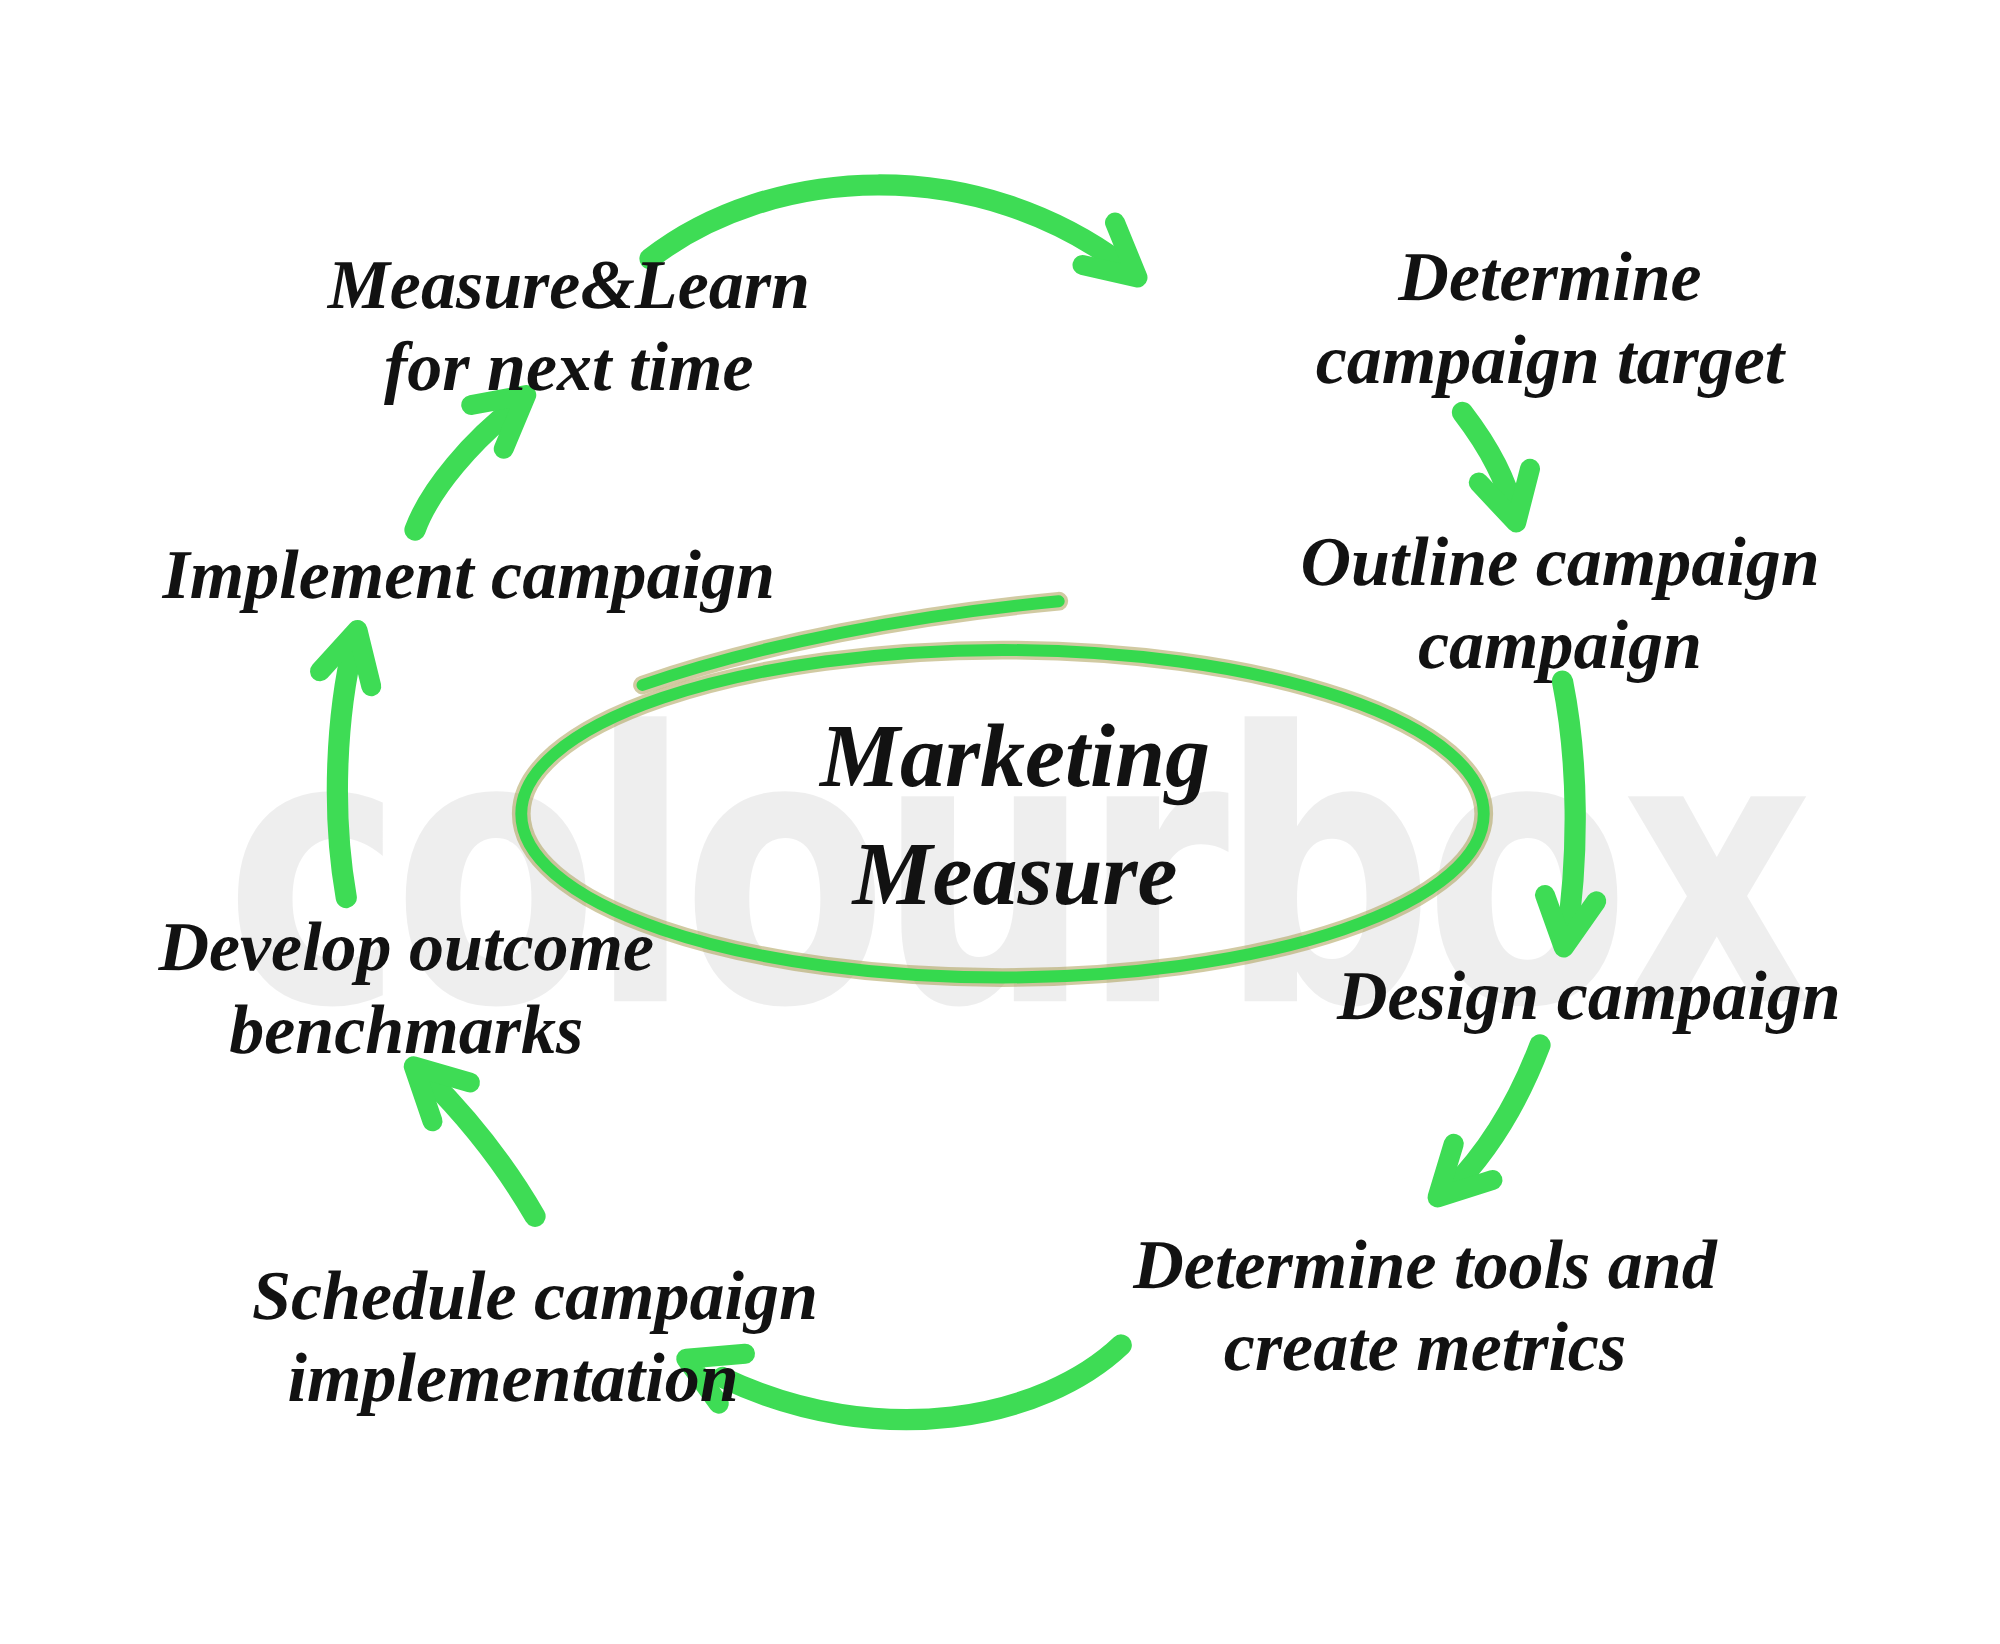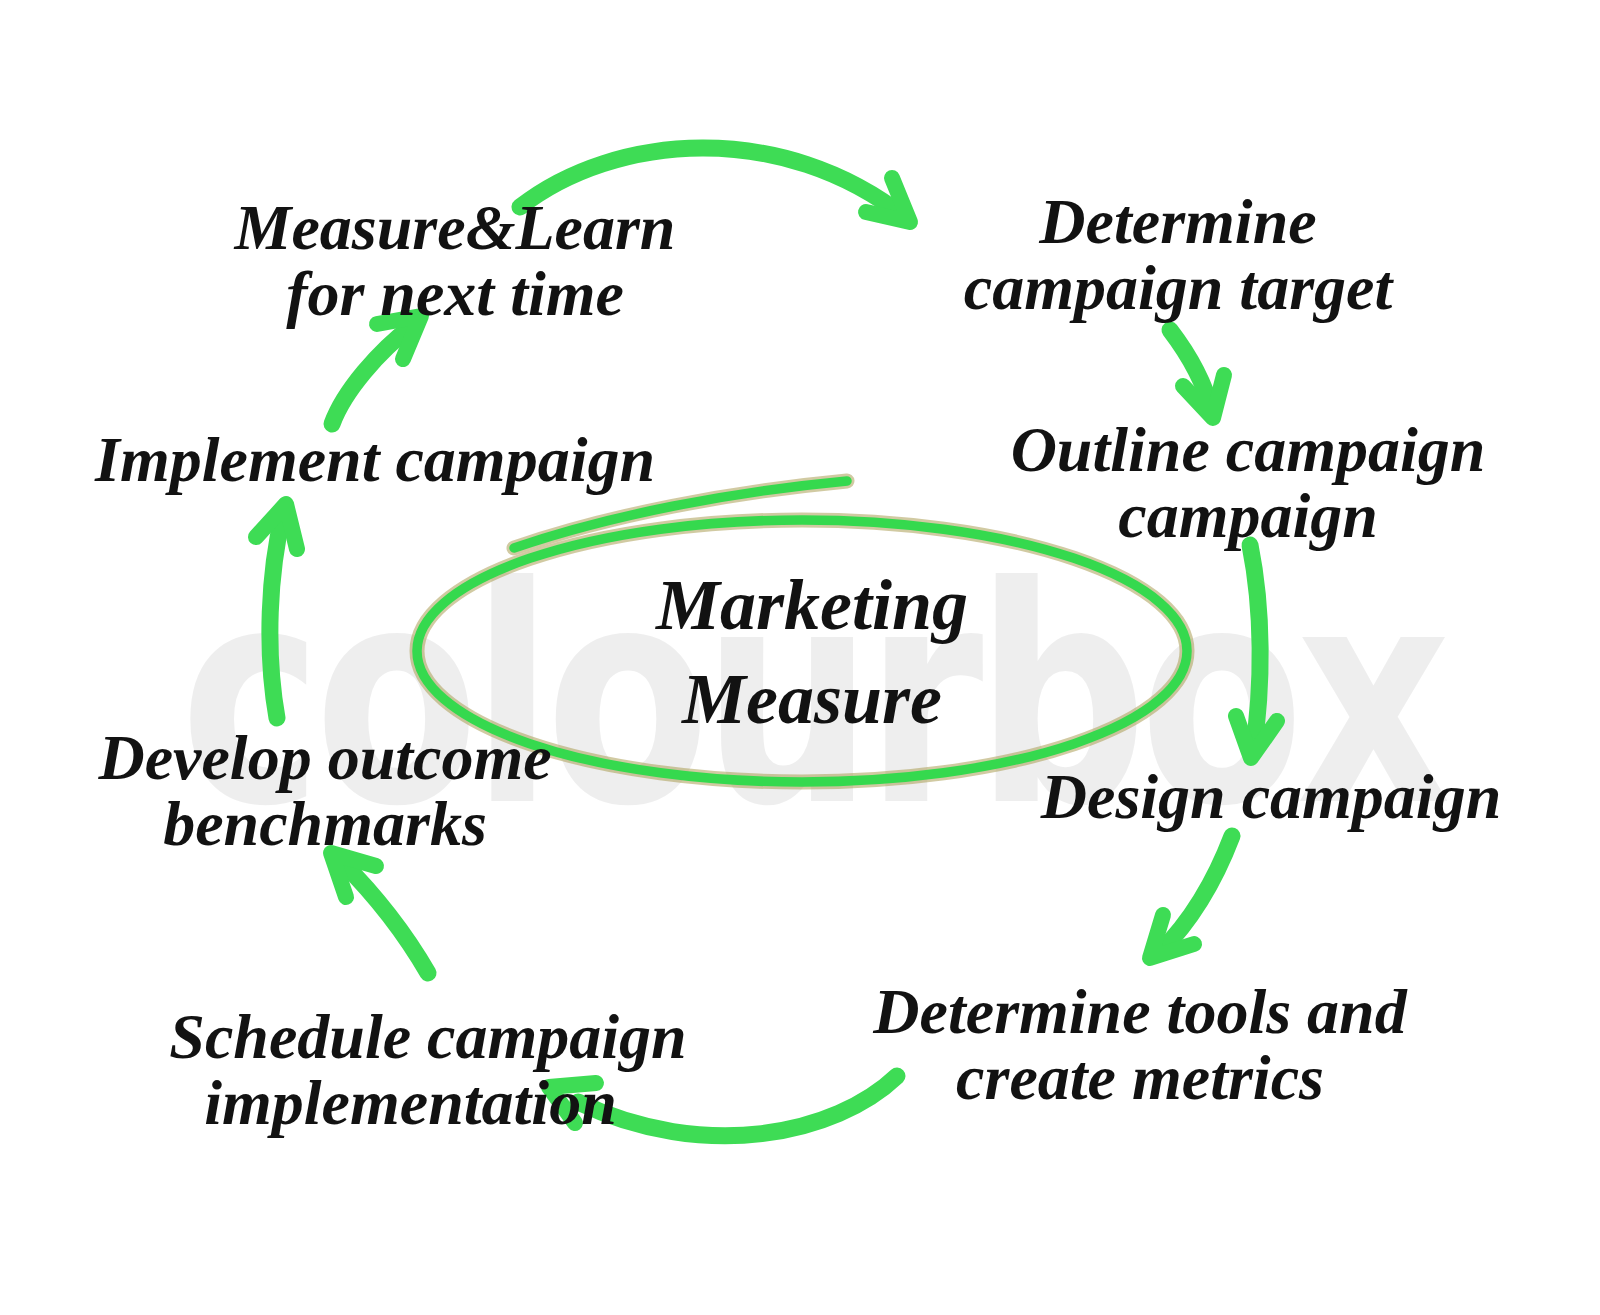--- a/index.html
+++ b/index.html
@@ -12,21 +12,21 @@
     font-family:"DejaVu Sans","Liberation Sans",sans-serif;
     font-weight:bold;font-size:300px;line-height:1;letter-spacing:-10px;
     color:rgba(0,0,0,0.068);
     transform:scaleX(0.80);transform-origin:left top;
     white-space:nowrap;user-select:none;
   }
   svg.layer{position:absolute;left:0;top:0;}
   .lbl{
     position:absolute;transform:translateX(-50%);
     text-align:center;font-weight:bold;font-style:italic;
-    font-size:64px;line-height:66px;color:#121212;white-space:nowrap;
+    font-size:56px;line-height:66px;color:#121212;white-space:nowrap;
   }
   .lbl-center{
     position:absolute;transform:translateX(-50%);
     text-align:center;font-weight:bold;font-style:italic;
     font-size:72px;line-height:94px;color:#121212;white-space:nowrap;
   }
   .arrow{stroke:#3edc55;stroke-width:17;fill:none;stroke-linecap:round;stroke-linejoin:round;}
   .ahead{stroke:#3edc55;stroke-width:16;fill:none;stroke-linecap:round;stroke-linejoin:round;}
   .ell-halo{stroke:#ac9e55;stroke-opacity:0.55;stroke-width:15;fill:none;stroke-linecap:round;}
   .ell-core{stroke:#35d94e;stroke-width:9.5;fill:none;stroke-linecap:round;}
@@ -70,21 +70,21 @@
 
     <path class="arrow" d="M 332 424 C 344 391, 379 351, 412 326"></path>
     <path class="ahead" d="M 403 359 L 421 316 L 377 324"></path>
   </svg>
 
   <div class="lbl" style="left:455px;top:195px;">
     <div>Measure&amp;Learn</div>
     <div>for next time</div>
   </div>
 
-  <div class="lbl" style="left:1178px;top:189px;">
+  <div class="lbl" style="left:1240px;top:189px;">
     <div>Determine</div>
     <div>campaign target</div>
   </div>
 
   <div class="lbl" style="left:1248px;top:417px;">
     <div>Outline campaign</div>
     <div>campaign</div>
   </div>
 
   <div class="lbl" style="left:1240px;top:764px;margin-left:31px;">

